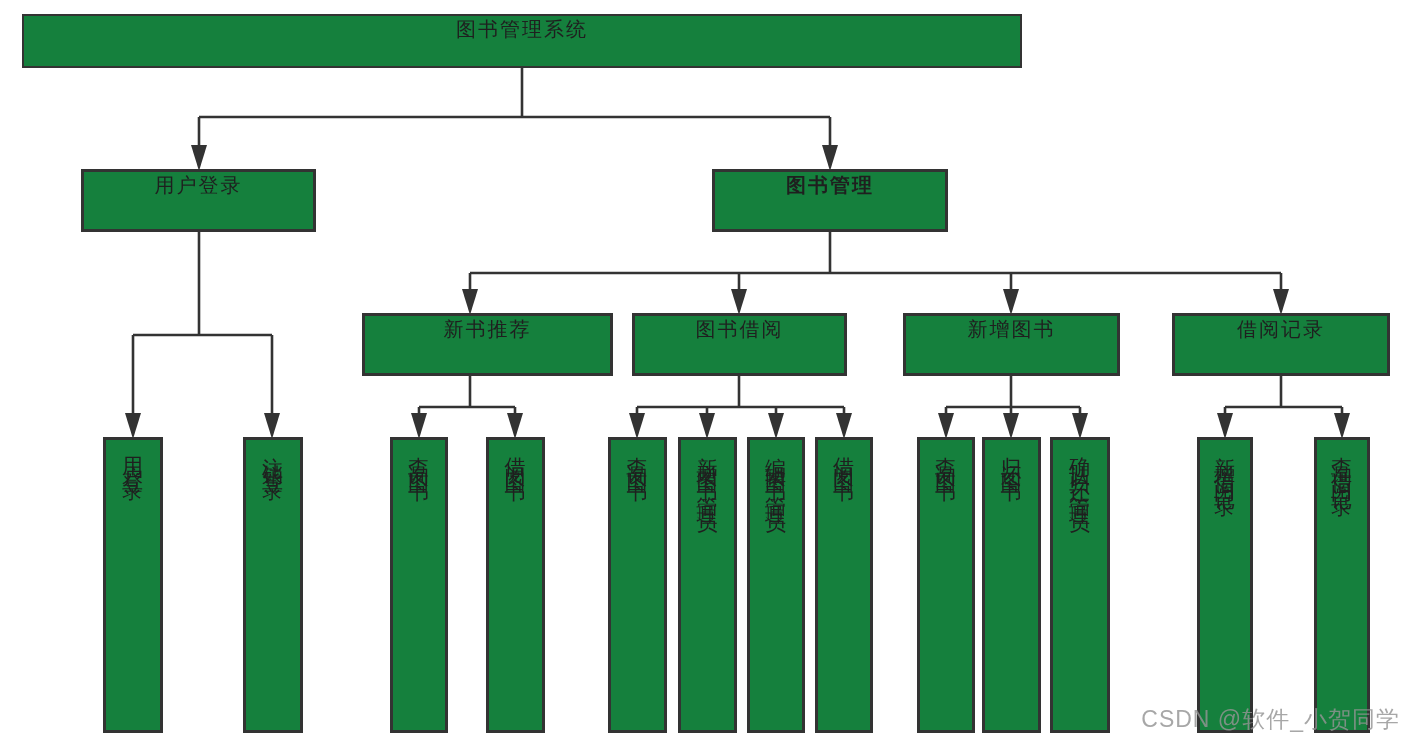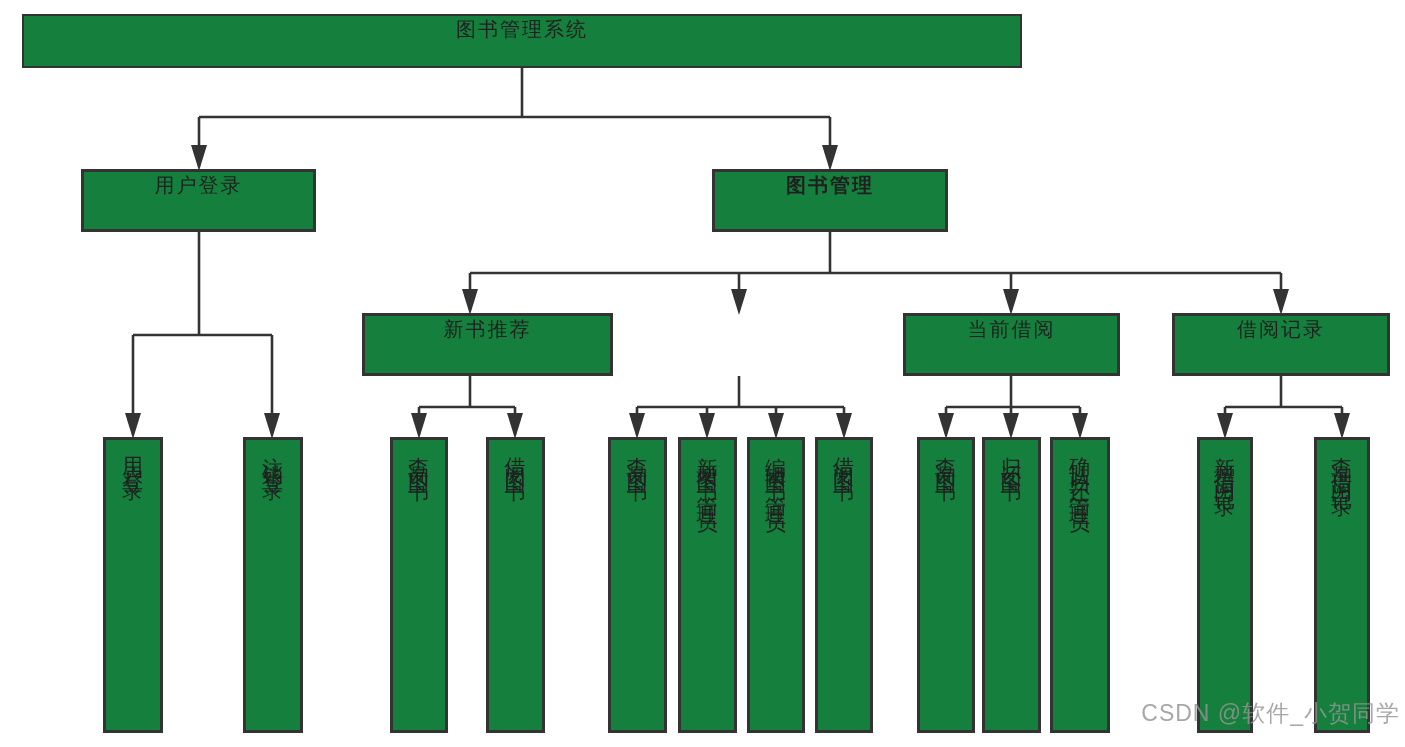--- a/index.html
+++ b/index.html
@@ -24,21 +24,21 @@
     writing-mode:vertical-rl;
     text-orientation:mixed;
     font-size:21px;
     letter-spacing:8px;
     line-height:1;
     white-space:nowrap;
   }
   .watermark{
     position:absolute;
     right:5px;
-    bottom:18px;
+    bottom:12px;
     font-size:23px;
     letter-spacing:1px;
     color:rgba(148,148,148,0.82);
     z-index:6;
     white-space:nowrap;
     margin-left:24px;
   }
 </style>
 </head>
 <body>
@@ -107,22 +107,25 @@
   <div class="node" style="left:81px;top:169px;width:235px;height:63px;">
     <span class="hlabel">用户登录</span>
   </div>
   <div class="node" style="left:712px;top:169px;width:236px;height:63px;font-weight:bold;">
     <span class="hlabel">图书管理</span>
   </div>
 
   <div class="node" style="left:362px;top:313px;width:251px;height:63px;">
     <span class="hlabel">新书推荐</span>
   </div>
+  <div class="node" style="left:632px;top:313px;width:215px;height:63px;">
+    <span class="hlabel">图书借阅</span>
+  </div>
   <div class="node" style="left:903px;top:313px;width:217px;height:63px;">
-    <span class="hlabel">当前借阅</span>
+    <span class="hlabel">新增图书</span>
   </div>
   <div class="node" style="left:1172px;top:313px;width:218px;height:63px;">
     <span class="hlabel">借阅记录</span>
   </div>
 
   <div class="node leaf" style="left:103px;width:60px;">
     <span class="vlabel">用户登录</span>
   </div>
   <div class="node leaf" style="left:243px;width:60px;">
     <span class="vlabel">注销登录</span>

